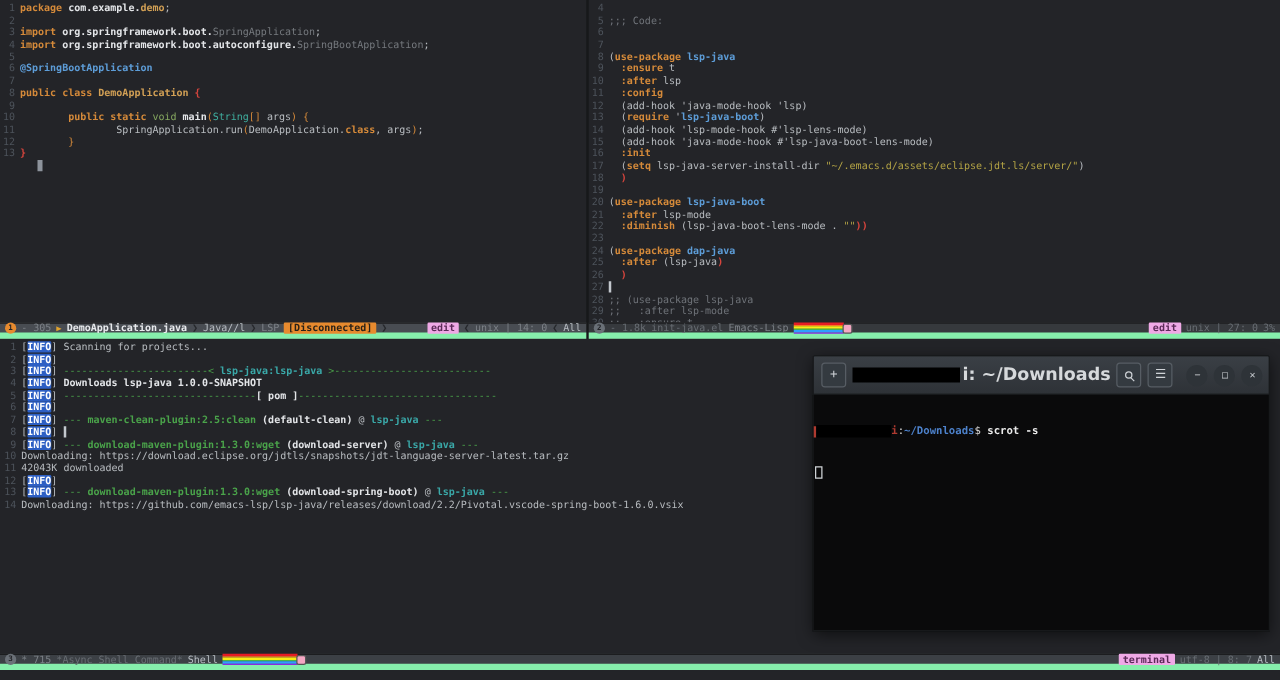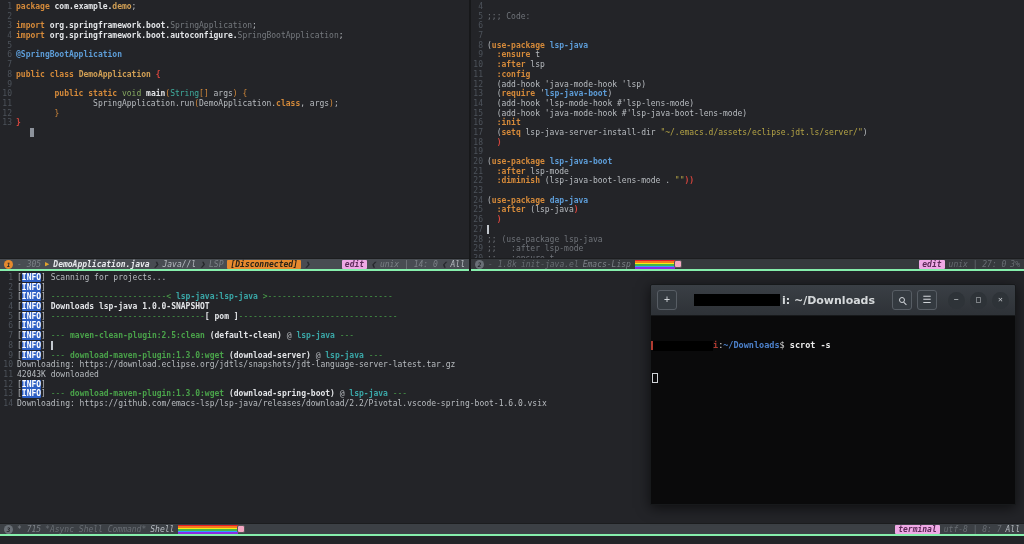--- a/index.html
+++ b/index.html
@@ -37,23 +37,22 @@
   .info { background:#2d5fc4; color:#fff; font-weight:bold; border-radius:1px; }
   .mgrn { color:#4aa34a; }
   .mgrnb{ color:#4aa34a; font-weight:bold; }
   .mcyn { color:#3aa8a8; font-weight:bold; }
   .cursor  { display:inline-block; width:4px; height:9px; background:#8d939c; vertical-align:top; }
   .curthin { display:inline-block; width:2px; height:9px; background:#c3c8ce; vertical-align:top; }
   
   .modeline {
     position:absolute; height:13px; display:flex; align-items:center;
     padding:0 4px; gap:4px; font-size:8px; color:#9aa0a7;
-    border-top:1px solid #1c1d1f; border-bottom:2px solid #86efac;
+    border-top:1px solid #1c1d1f; border-bottom:5px solid #86efac;
     white-space:pre;
-    font-style:italic;
   }
   #java-ml  { left:0; top:258px; width:469px; background:#484c52; }
   #elisp-ml { left:471px; top:258px; width:553px; background:#36393d; }
   #shell-ml { left:0; top:523px; width:1024px; background:#3c4045; }
   .ml-file-active { color:#e8eaed; font-weight:bold; }
   .ml-dim { color:#7c8187; }
   .ml-dimmer { color:#686d73; }
   .ml-mode { color:#b7bcc2; }
   .psep { color:#26282c; font-weight:bold; }
   .winnum { flex:none; width:9px; height:9px; border-radius:50%; display:flex; align-items:center; justify-content:center; font-size:6px; font-weight:bold; color:#232428; }
@@ -75,21 +74,21 @@
   .term-header {
     height:32px; display:flex; align-items:center; padding:0 6px; gap:5px;
     background:linear-gradient(#3a3f45,#2e3237);
     border:1px solid #17191b; border-radius:2px 2px 0 0;
   }
   .tbtn { flex:none; width:20px; height:20px; border:1px solid #575d64; border-radius:3px; background:#343a40;
           display:flex; align-items:center; justify-content:center; color:#cfd3d7; font-size:10px; line-height:1; }
   .cbtn { flex:none; width:17px; height:17px; border-radius:50%; background:#2e3338;
           display:flex; align-items:center; justify-content:center; color:#c6cace; font-size:8px; line-height:1; }
   .term-title { flex:1; display:flex; align-items:center; justify-content:center;
-                font-family:"DejaVu Sans", sans-serif; font-size:11px; font-weight:bold; color:#d6d9db; white-space:pre; }
+                font-family:"DejaVu Sans", sans-serif; font-size:14px; font-weight:bold; color:#d6d9db; white-space:pre; }
   .redact { display:inline-block; background:#000; vertical-align:middle; }
   .title-redact { width:86px; height:12px; margin-right:2px; }
   .mag { width:6px; height:6px; border:1px solid #cfd3d7; border-radius:50%; position:relative; }
   .mag::after { content:""; position:absolute; width:4px; height:1px; background:#cfd3d7; right:-3px; bottom:-2px; transform:rotate(45deg); }
   .term-body { position:absolute; left:0; right:0; top:32px; bottom:0; background:#0a0a0b;
                border:1px solid #17191b; border-top:none; padding:2px 0 0 0;
                font-size:8.5px; line-height:11px; color:#dcdcdc; white-space:pre; }
   .red-sliver { display:inline-block; width:2px; height:9px; background:#b03a30; vertical-align:middle; }
   .prompt-redact { width:60px; height:10px; }
   .p-host { color:#b03a30; font-weight:bold; }

